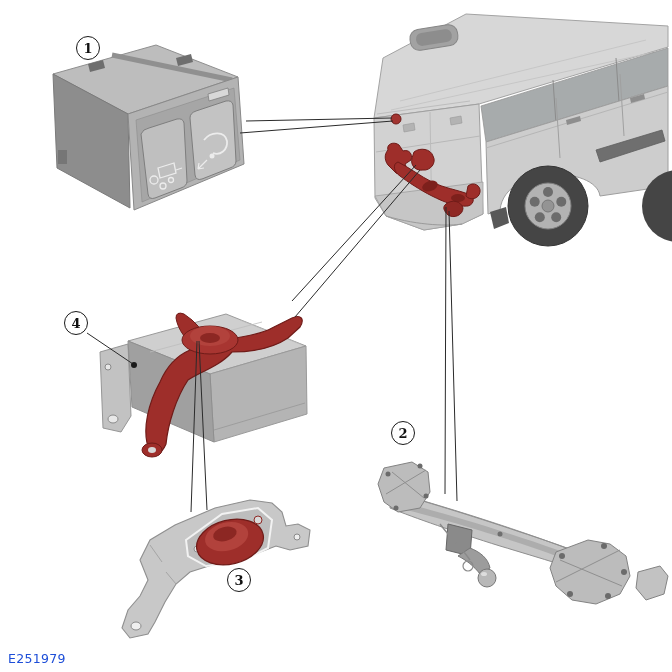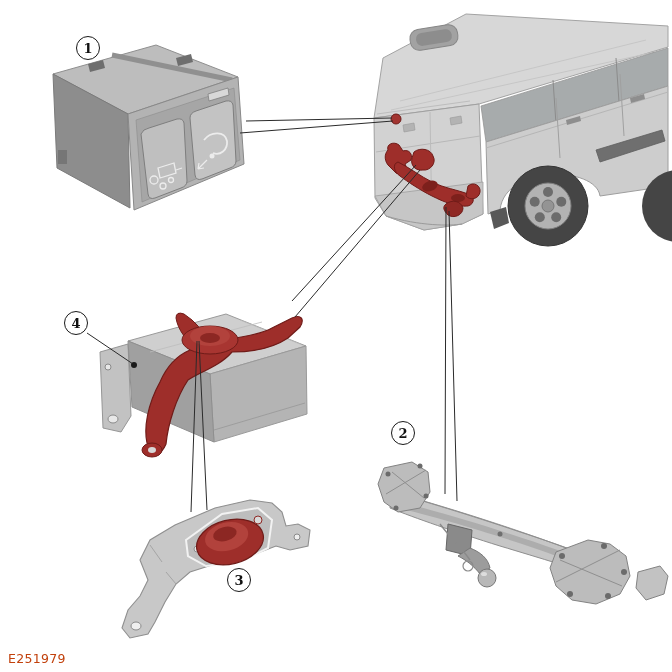--- a/index.html
+++ b/index.html
@@ -15,21 +15,21 @@
     display:flex;align-items:center;justify-content:center;
     font-family:"DejaVu Serif","Liberation Serif",serif;
     font-weight:700;font-size:13px;color:#111111;line-height:1;
     box-sizing:border-box;
   }
   .callout-1{left:76px;top:36px;}
   .callout-2{left:391px;top:421px;}
   .callout-3{left:227px;top:568px;}
   .callout-4{left:64px;top:311px;}
   .figure-id{
-    position:absolute;left:8px;top:651px;font-size:12.5px;color:#c2410c;
+    position:absolute;left:8px;top:651px;font-size:12.5px;color:#1d4ed8;
     letter-spacing:.3px;
   }
 </style>
 </head>
 <body>
 
 <div class="stage">
 
 <svg width="672" height="672" viewBox="0 0 672 672">
 

